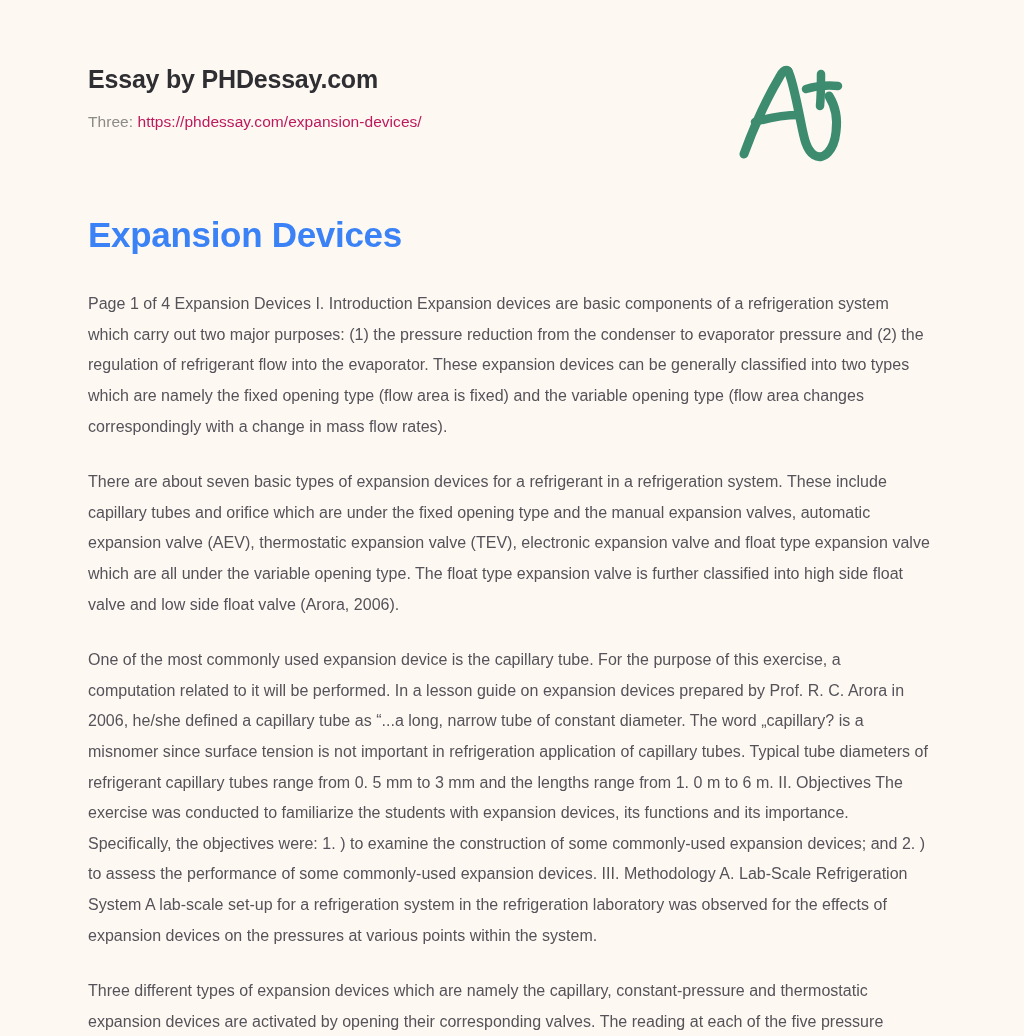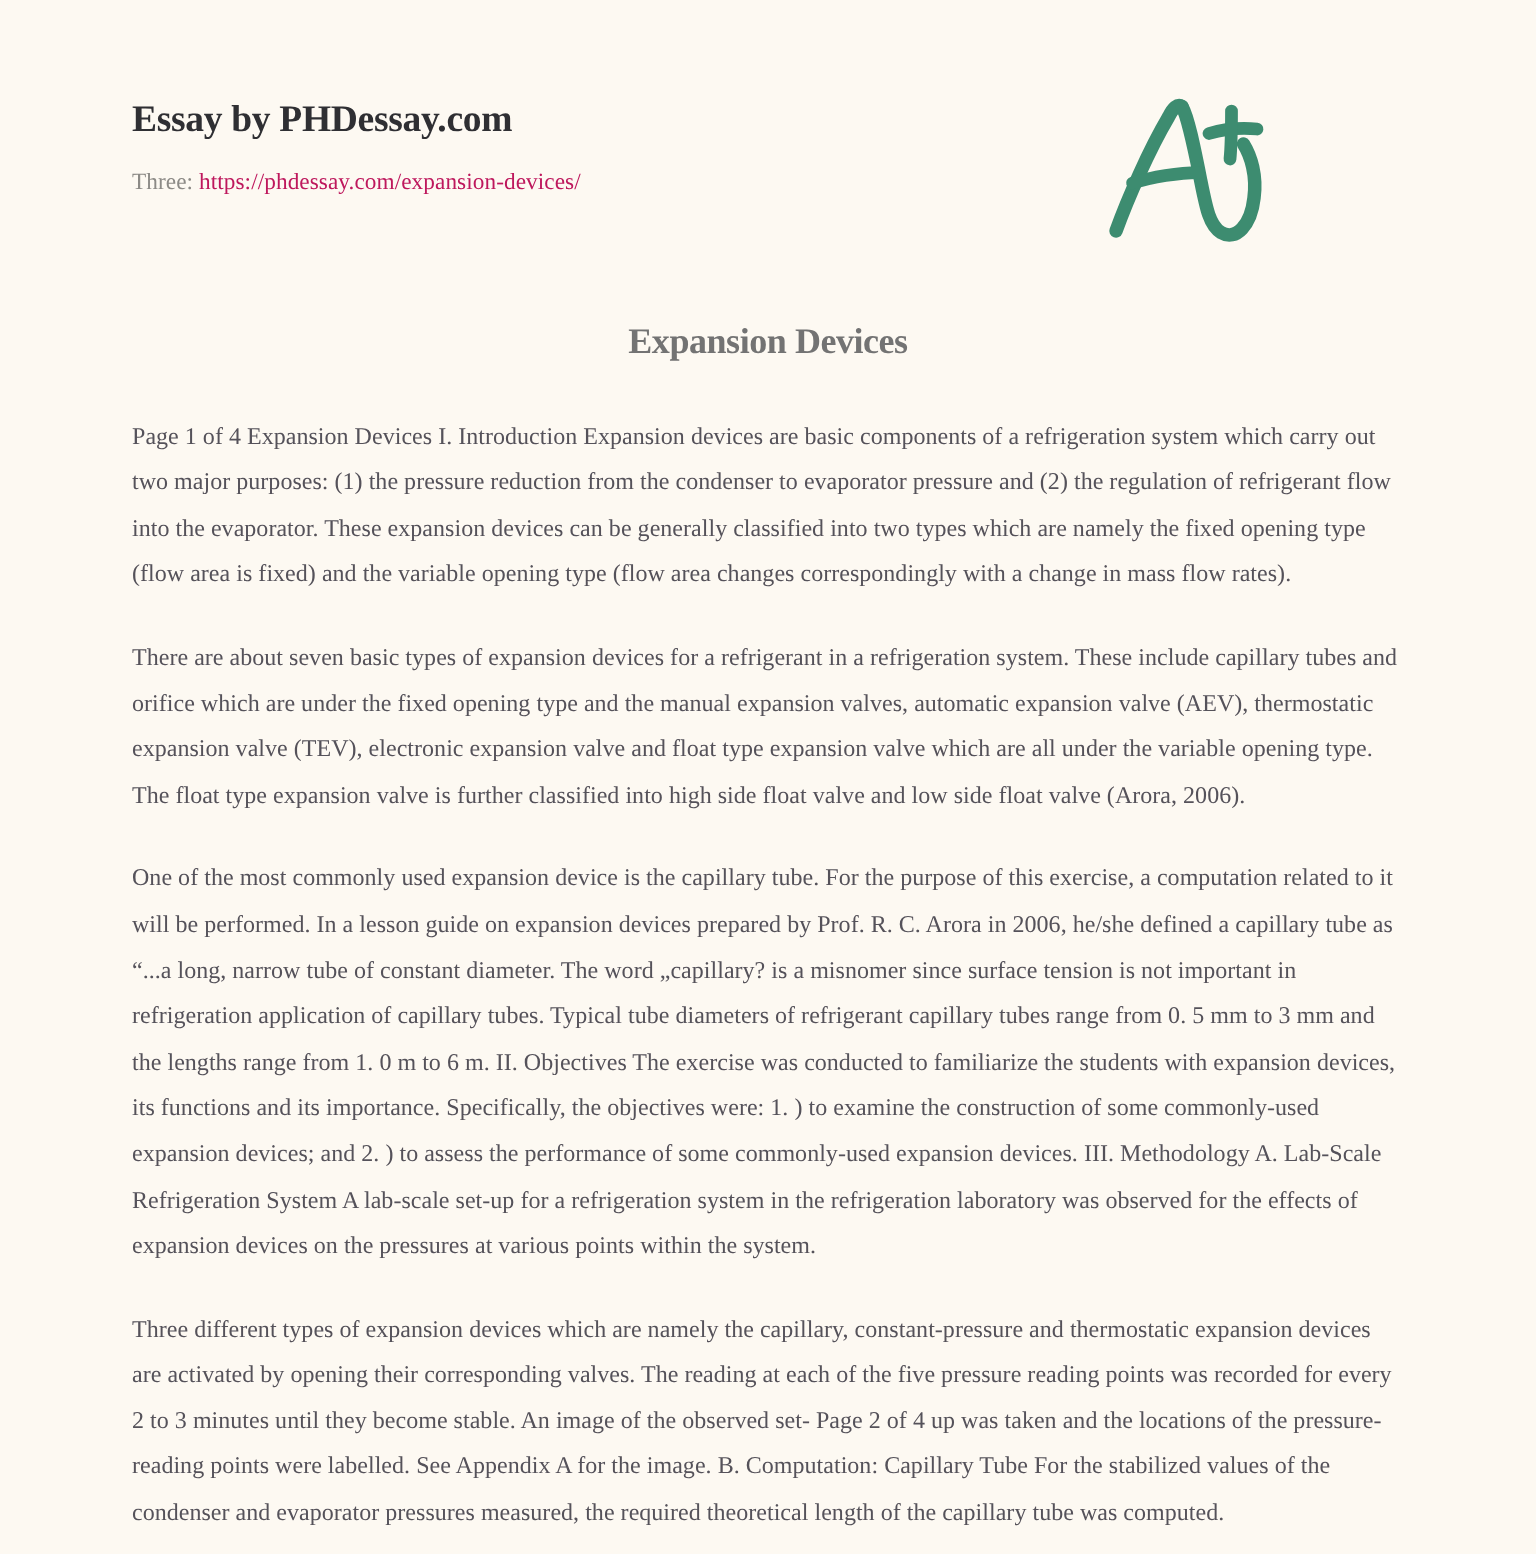--- a/index.html
+++ b/index.html
@@ -16,21 +16,20 @@
     position: relative;
     -webkit-font-smoothing: antialiased;
   }
 
   .page {
     position: relative;
     width: 1024px;
     height: 780px;
     box-sizing: border-box;
     padding: 0 88px;
-    font-family: Liberation Serif, serif;
   }
 
   
   .header {
     position: relative;
     padding-top: 66px;
     height: 128px;
     box-sizing: border-box;
   }
 
@@ -63,26 +62,25 @@
     right: 86px;
     width: 118px;
     height: 100px;
     pointer-events: none;
   }
 
   
   .doc-title {
     margin: 0;
     padding-top: 87px;
-    font-size: 24px;
+    font-size: 35px;
     font-weight: bold;
-    color: #737373;
+    color: #3b82f6;
     letter-spacing: -0.3px;
     line-height: 1.15;
-    text-align: center;
   }
 
   
   .body-copy {
     padding-top: 34px;
     width: 844px;
   }
 
   .body-copy p {
     margin: 0 0 25px 0;

